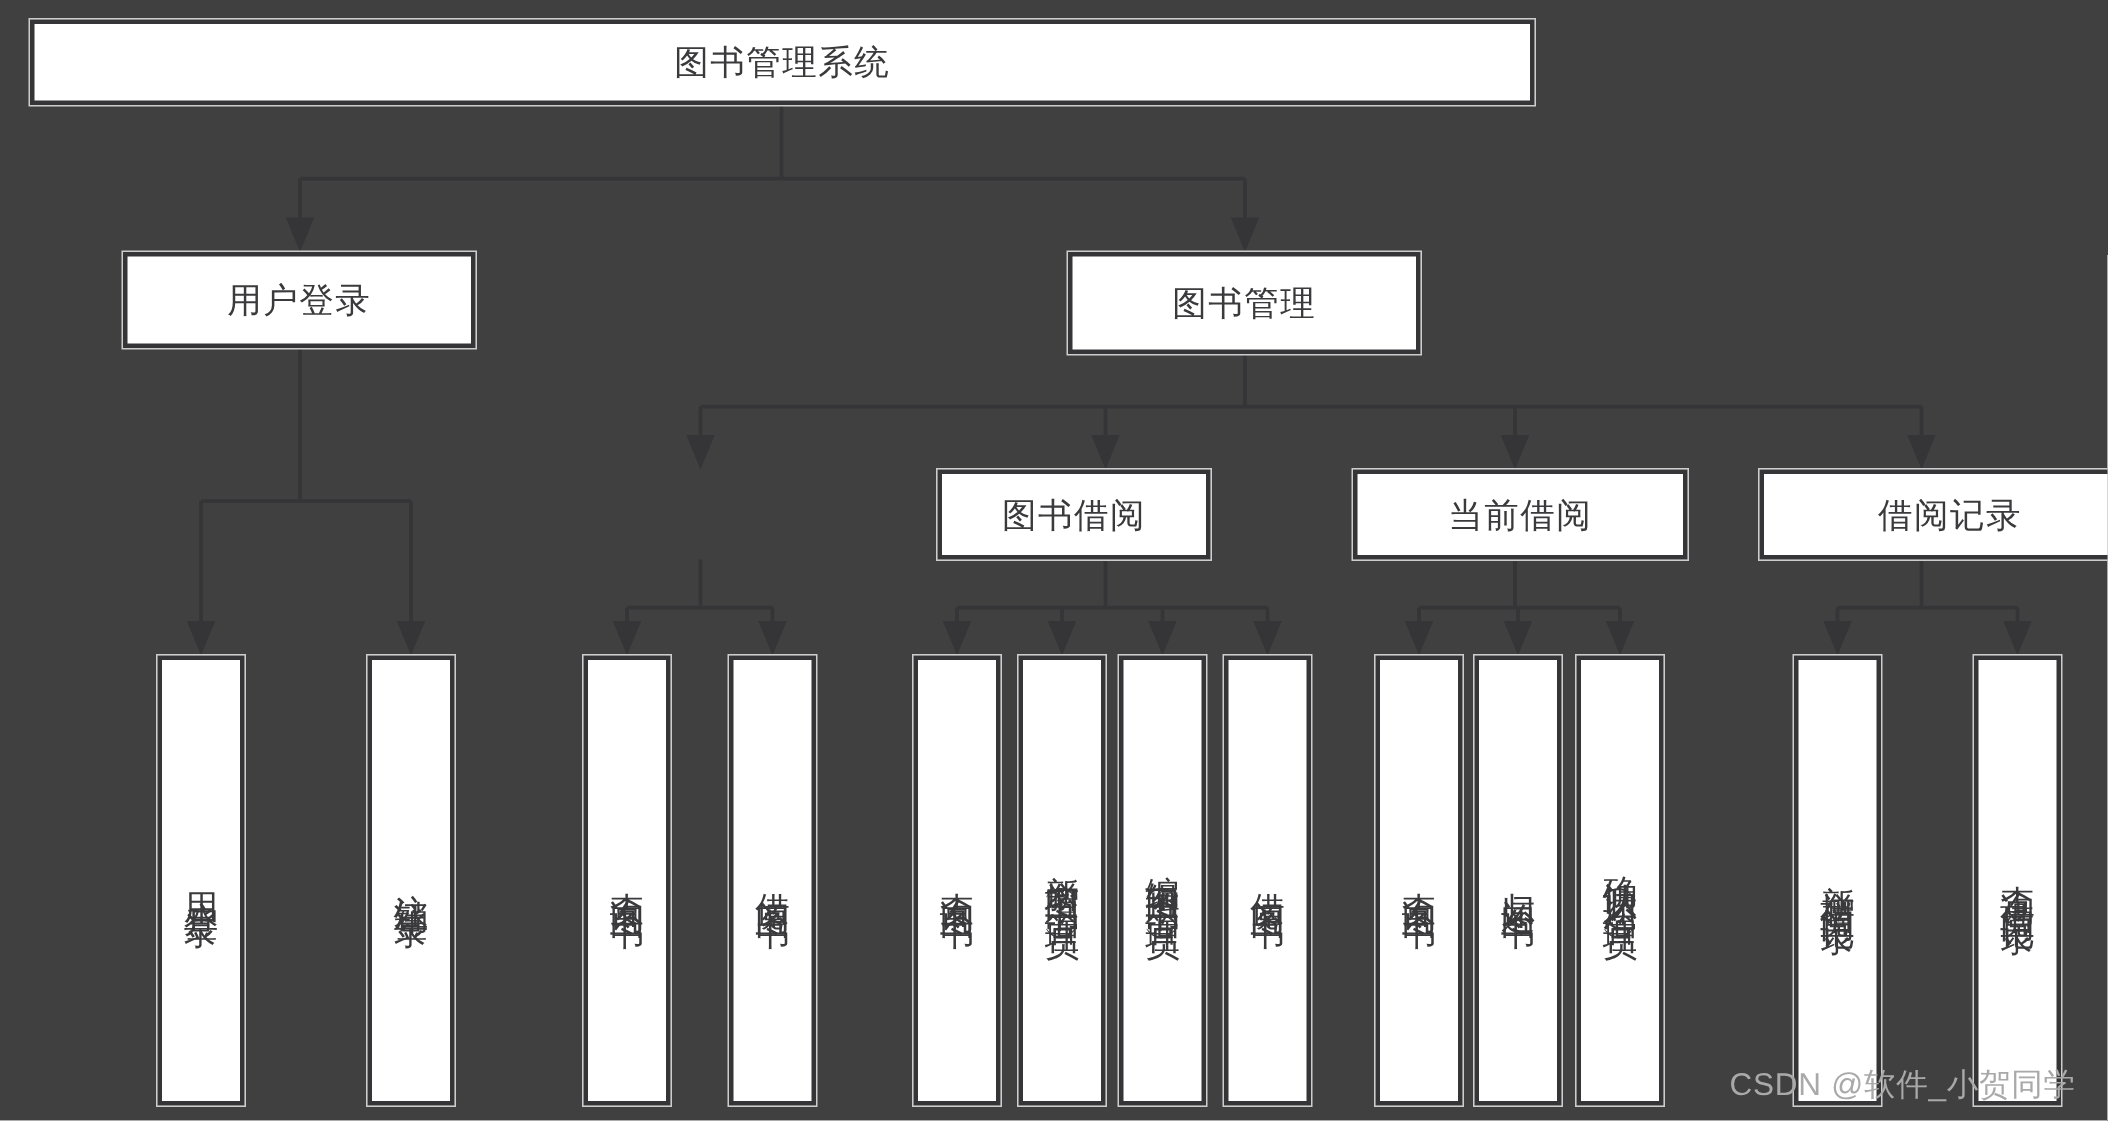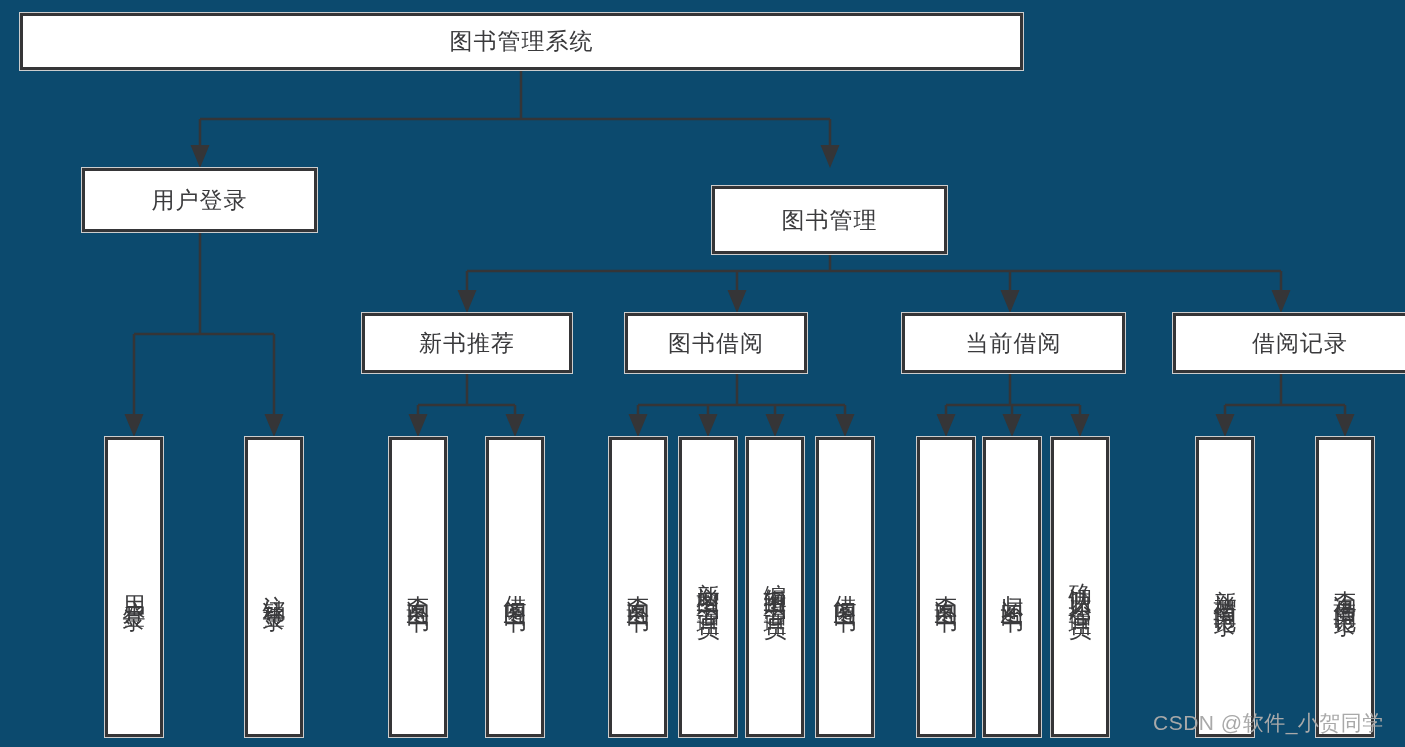--- a/index.html
+++ b/index.html
@@ -1,20 +1,20 @@
 <!DOCTYPE html>
 <html><head>
 <meta charset="utf-8">
 <style>
   html,body{margin:0;padding:0;background:#ffffff;}
   body{
     font-family:"Liberation Sans","DejaVu Sans",sans-serif;
     width:1405px;height:747px;position:relative;overflow:hidden;
   }
-  .canvas{position:absolute;left:0;top:0;width:1405px;height:747px;background:#0c4a6e;}
+  .canvas{position:absolute;left:0;top:0;width:1405px;height:747px;background:#404040;}
   .wires{position:absolute;left:0;top:0;}
   .node{
     position:absolute;box-sizing:border-box;background:#ffffff;
     border:3px solid #353537;color:#3a3a3c;
     display:flex;align-items:center;justify-content:center;
     box-shadow:0 0 0 1px #cdcdcd;
     white-space:nowrap;
   }
   .h-node{font-size:23px;letter-spacing:1px;}
   .v-node{
@@ -65,23 +65,22 @@
       <polygon points="1002.5,414 1021.5,414 1012,437"></polygon>
       <polygon points="1070.5,414 1089.5,414 1080,437"></polygon>
       <polygon points="1215.5,414 1234.5,414 1225,437"></polygon>
       <polygon points="1335.5,414 1354.5,414 1345,437"></polygon>
     </g>
   </svg>
 
   <div class="node h-node" style="left:20px;top:13px;width:1003px;height:57px">图书管理系统</div>
 
   <div class="node h-node" style="left:82px;top:168px;width:235px;height:64px">用户登录</div>
-  <div class="node h-node" style="left:712px;top:186px;width:235px;height:68px">图书管理</div>
+  <div class="node h-node" style="left:712px;top:168px;width:235px;height:68px">图书管理</div>
 
-  <div class="node h-node" style="left:362px;top:313px;width:210px;height:60px">新书推荐</div>
   <div class="node h-node" style="left:625px;top:313px;width:182px;height:60px">图书借阅</div>
   <div class="node h-node" style="left:902px;top:313px;width:223px;height:60px">当前借阅</div>
   <div class="node h-node" style="left:1173px;top:313px;width:254px;height:60px">借阅记录</div>
 
   <div class="node v-node" style="left:105px;top:437px;width:58px;height:300px">用户登录</div>
   <div class="node v-node" style="left:245px;top:437px;width:58px;height:300px">注销登录</div>
 
   <div class="node v-node" style="left:389px;top:437px;width:58px;height:300px">查询图书</div>
   <div class="node v-node" style="left:486px;top:437px;width:58px;height:300px">借阅图书</div>
 

